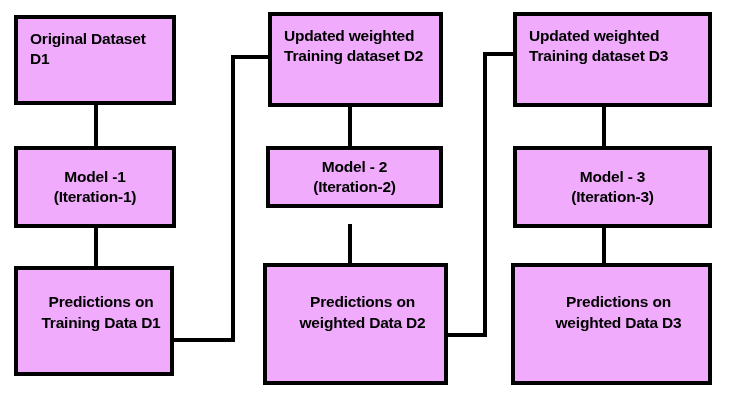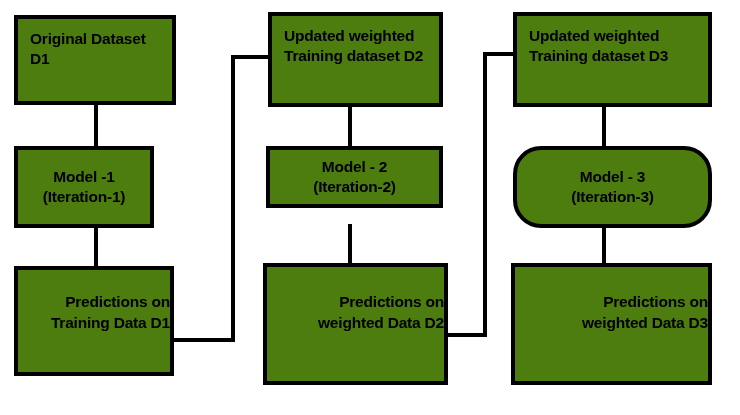--- a/index.html
+++ b/index.html
@@ -13,36 +13,36 @@
     width: 740px;
     height: 415px;
     background: #ffffff;
     overflow: hidden;
     font-family: "Liberation Sans", sans-serif;
   }
   .node {
     position: absolute;
     box-sizing: border-box;
     border: 4px solid #000000;
-    background: #4d7c0f;
+    background: #f0abfc;
     z-index: 3;
   }
   .node-text {
     position: absolute;
     left: 0;
     right: 0;
     color: #000000;
     font-weight: bold;
     font-size: 15.5px;
     line-height: 1.32;
     letter-spacing: -0.2px;
     white-space: pre-line;
   }
   .t-mid-center { top: 50%; transform: translateY(-50%); text-align: center; }
-  .t-up-left    { top: 22%; padding-left: 14px; text-align: right; }
+  .t-up-left    { top: 22%; padding-left: 14px; text-align: center; }
   .t-ds-left    { top: 10px; padding-left: 12px; text-align: left; }
 
   .line {
     position: absolute;
     background: #000000;
     z-index: 1;
   }
   .v-line { width: 4px; }
   .h-line { height: 4px; }
 </style>
@@ -75,31 +75,31 @@
   <div class="node" style="left:268px; top:12px; width:175px; height:95px;">
     <div class="node-text t-ds-left">Updated weighted
 Training dataset D2</div>
   </div>
 
   <div class="node" style="left:513px; top:12px; width:199px; height:95px;">
     <div class="node-text t-ds-left">Updated weighted
 Training dataset D3</div>
   </div>
 
-  <div class="node" style="left:14px; top:146px; width:140px; height:82px;">
+  <div class="node" style="left:14px; top:146px; width:162px; height:82px;">
     <div class="node-text t-mid-center">Model -1
 (Iteration-1)</div>
   </div>
 
   <div class="node" style="left:266px; top:146px; width:177px; height:62px;">
     <div class="node-text t-mid-center">Model - 2
 (Iteration-2)</div>
   </div>
 
-  <div class="node" style="left:513px; top:146px; width:199px; height:82px;border-radius:28px;">
+  <div class="node" style="left:513px; top:146px; width:199px; height:82px;">
     <div class="node-text t-mid-center">Model - 3
 (Iteration-3)</div>
   </div>
 
   <div class="node" style="left:14px; top:266px; width:160px; height:110px;">
     <div class="node-text t-up-left">Predictions on
 Training Data D1</div>
   </div>
 
   <div class="node" style="left:263px; top:263px; width:185px; height:122px;">

